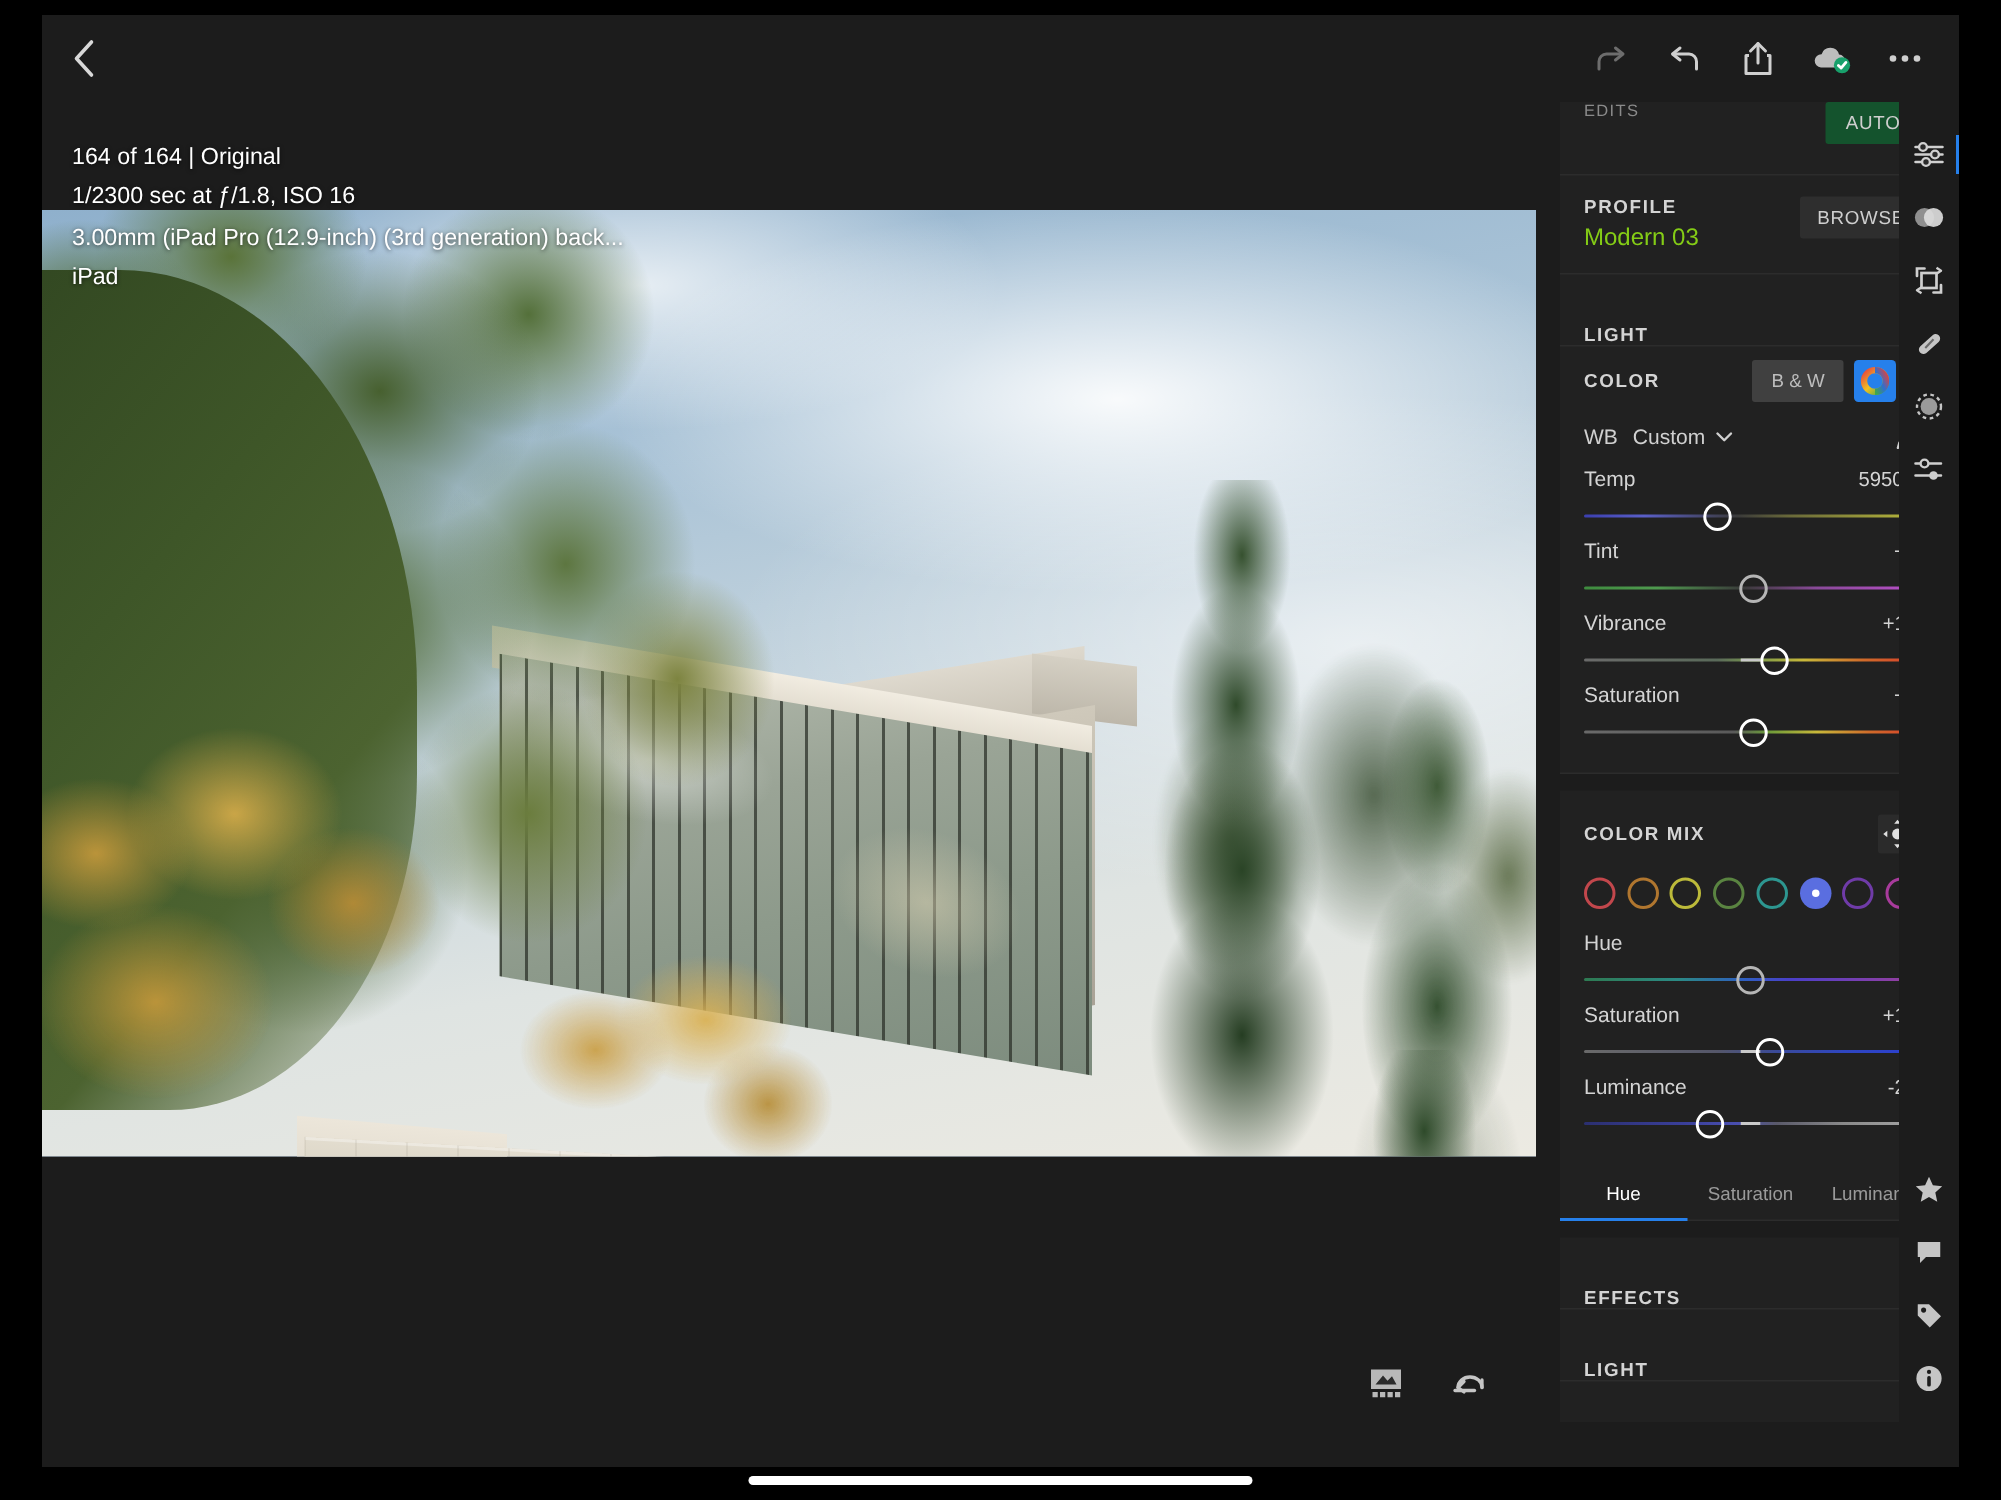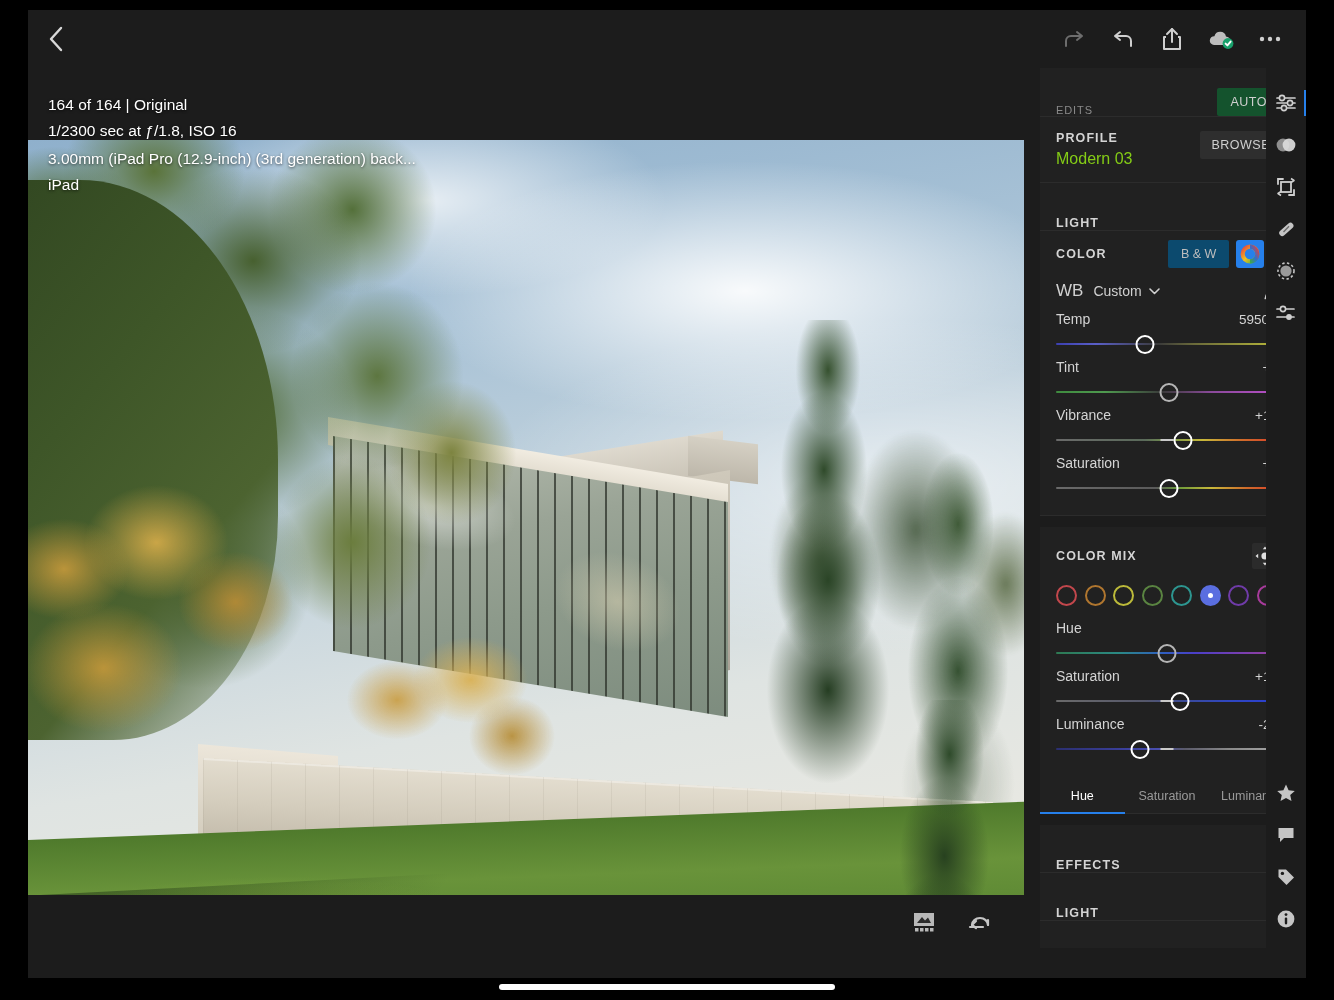--- a/index.html
+++ b/index.html
@@ -27,21 +27,21 @@
   .topbar-spacer { flex:1; }
   .top-icons { display:flex; align-items:center; gap:21px; padding-right:22px; }
   .tool-ico { width:28px; height:28px; display:flex; align-items:center; justify-content:center; cursor:pointer; }
 
   
   .stage {
     position:absolute; left:0; top:58px; width:996px; height:880px;
     background:#1c1c1c;
   }
   .photo {
-    position:absolute; left:0; top:72px; width:996px; height:755px;
+    position:absolute; left:0; top:72px; width:996px; height:631px;
     overflow:hidden; background:#9fb6c9;
   }
   .photo-canvas { position:absolute; inset:0; }
 
   
   .sky {
     position:absolute; inset:0;
     background:
       radial-gradient(ellipse 520px 200px at 72% 20%, rgba(255,255,255,.92), rgba(255,255,255,0) 65%),
       radial-gradient(ellipse 400px 160px at 40% 8%, rgba(255,255,255,.75), rgba(255,255,255,0) 60%),
@@ -232,21 +232,21 @@
     gap:28px; padding-right:30px; background:#1c1c1c;
   }
 
   
   .panel {
     position:absolute; right:12px; top:58px; width:254px; height:880px;
     background:#212121; overflow:hidden;
   }
   .p-section { border-bottom:1px solid #2c2c2c; }
   .row-edits {
-    height:49px; display:flex; align-items:flex-end; justify-content:space-between;
+    height:49px; display:flex; align-items:flex-start; justify-content:space-between;
     padding:0 13px 0 16px; border-bottom:1px solid #2c2c2c;
   }
   .lbl-edits { color:#8a8a8a; font-size:11px; letter-spacing:.9px; }
   .btn-auto {
     background:#14532d; color:#cfcfcf; font-size:12.5px; letter-spacing:.5px;
     padding:7px 14px; border-radius:2px; cursor:pointer;
   }
   .row-profile {
     padding:14px 13px 14px 16px; border-bottom:1px solid #2c2c2c;
     display:flex; justify-content:space-between; align-items:flex-start;
@@ -262,32 +262,32 @@
     padding:0 16px; border-bottom:1px solid #2c2c2c; cursor:pointer;
   }
   .chev { color:#9a9a9a; font-size:15px; }
 
   .row-color {
     height:46px; display:flex; align-items:center; justify-content:space-between;
     padding:0 10px 0 16px;
   }
   .color-right { display:flex; align-items:center; gap:7px; }
   .btn-bw {
-    background:#0c4a6e; color:#bdbdbd; font-size:12.5px;
+    background:#404040; color:#bdbdbd; font-size:12.5px;
     padding:7px 13px; border-radius:2px; cursor:pointer;
   }
   .btn-wheel {
     width:28px; height:28px; border-radius:3px; background:#2680eb;
     display:flex; align-items:center; justify-content:center; cursor:pointer;
   }
 
   .wb-row {
     display:flex; align-items:center; padding:4px 12px 10px 16px; gap:10px;
   }
-  .wb-lbl { color:#d0d0d0; font-size:17px; }
+  .wb-lbl { color:#d0d0d0; font-size:14px; }
   .wb-val { color:#d0d0d0; font-size:14px; display:flex; align-items:center; gap:7px; cursor:pointer; }
   .wb-spacer { flex:1; }
 
   .slider { padding:0 16px 4px 16px; }
   .sl-head { display:flex; justify-content:space-between; align-items:baseline; margin-bottom:6px; }
   .sl-name { color:#d4d4d4; font-size:14px; }
   .sl-val { color:#d4d4d4; font-size:13.5px; }
   .sl-track {
     position:relative; height:22px; display:flex; align-items:center;
   }

